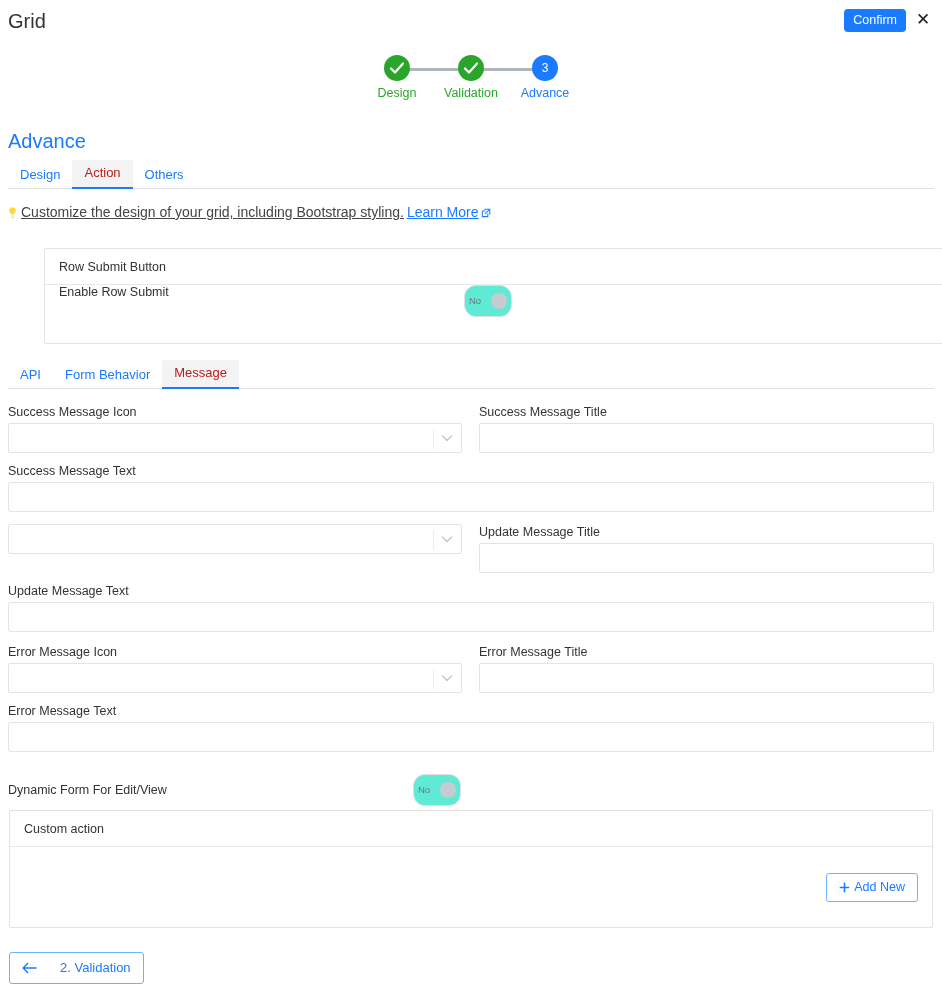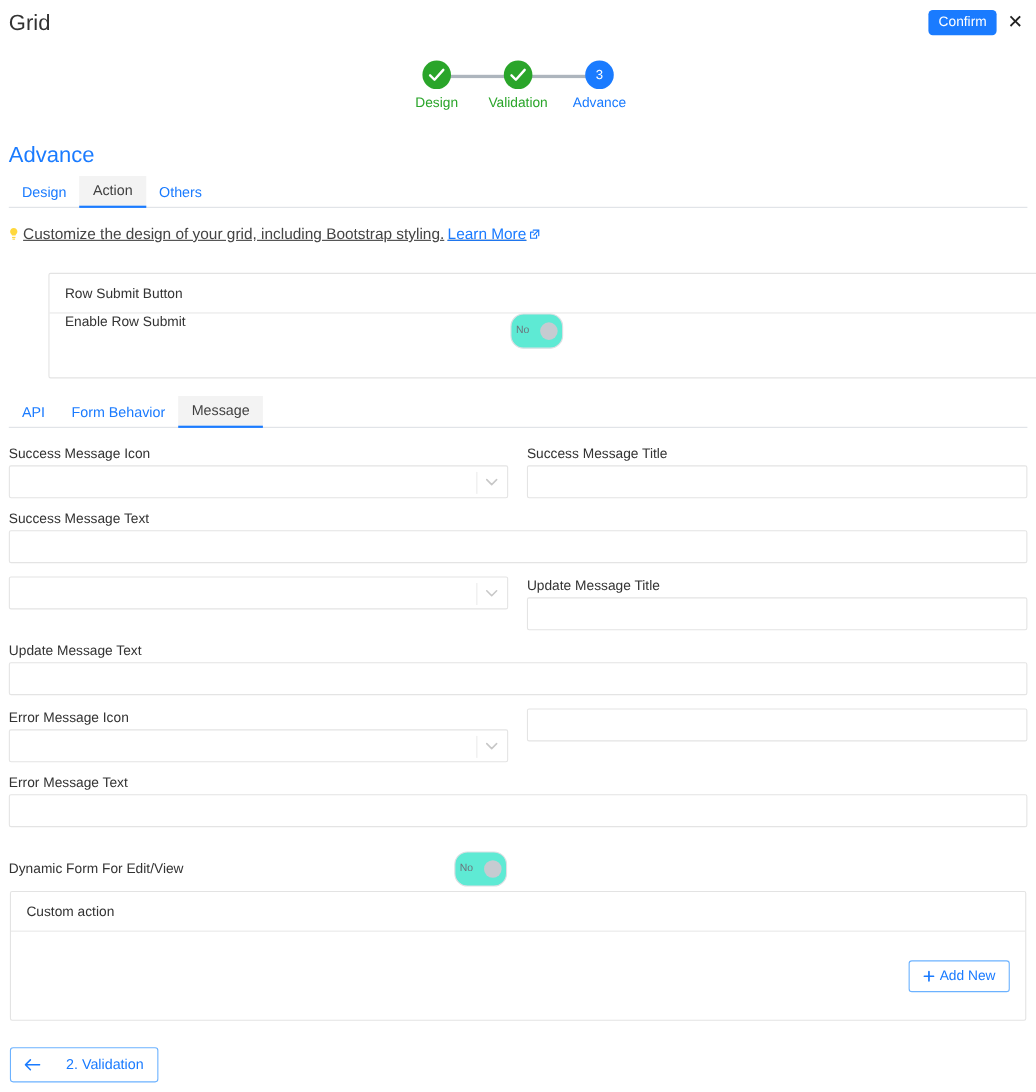--- a/index.html
+++ b/index.html
@@ -69,21 +69,21 @@
   }
   .tabbar.level1 { top: 161px; }
   .tabbar.level2 { top: 361px; }
   .tab {
     font-size: 13px; line-height: 16px; padding: 5px 12px 6px;
     color: #1a7bff; cursor: pointer; background: transparent;
     border: none; font-family: "Liberation Sans", sans-serif;
     position: relative; top: 1px;
   }
   .tab.active {
-    color: #404040; background: #f3f3f3;
+    color: #b91c1c; background: #f3f3f3;
     border-bottom: 2px solid #1a7bff;
   }
 
   
   .hint {
     position: absolute; left: 7px; top: 205px;
     font-size: 14px; line-height: 15px; color: #444;
     display: flex; align-items: center; gap: 3px; white-space: nowrap; text-decoration: underline;
   }
   .bulb-icon { display: inline-block; width: 11px; height: 13px; }
@@ -293,20 +293,21 @@
       <span class="field-label">Error Message Icon</span>
       <div class="ctl select">
         <span class="sep"></span>
         <svg class="chev" viewBox="0 0 12 9">
           <path d="M1.5 2 L6 6.6 L10.5 2" fill="none" stroke="#c7c7c7" stroke-width="1.4" stroke-linecap="round" stroke-linejoin="round"></path>
         </svg>
       </div>
     </div>
 
     <div class="field" style="left:479px;top:240px;width:455px;">
+      <span class="field-label">Error Message Title</span>
       <input class="ctl" type="text" value="" style="">
     </div>
 
     <div class="field" style="left:8px;top:299px;width:926px;">
       <span class="field-label">Error Message Text</span>
       <input class="ctl textarea" type="text" value="" style="">
     </div>
 
   </div>
 

